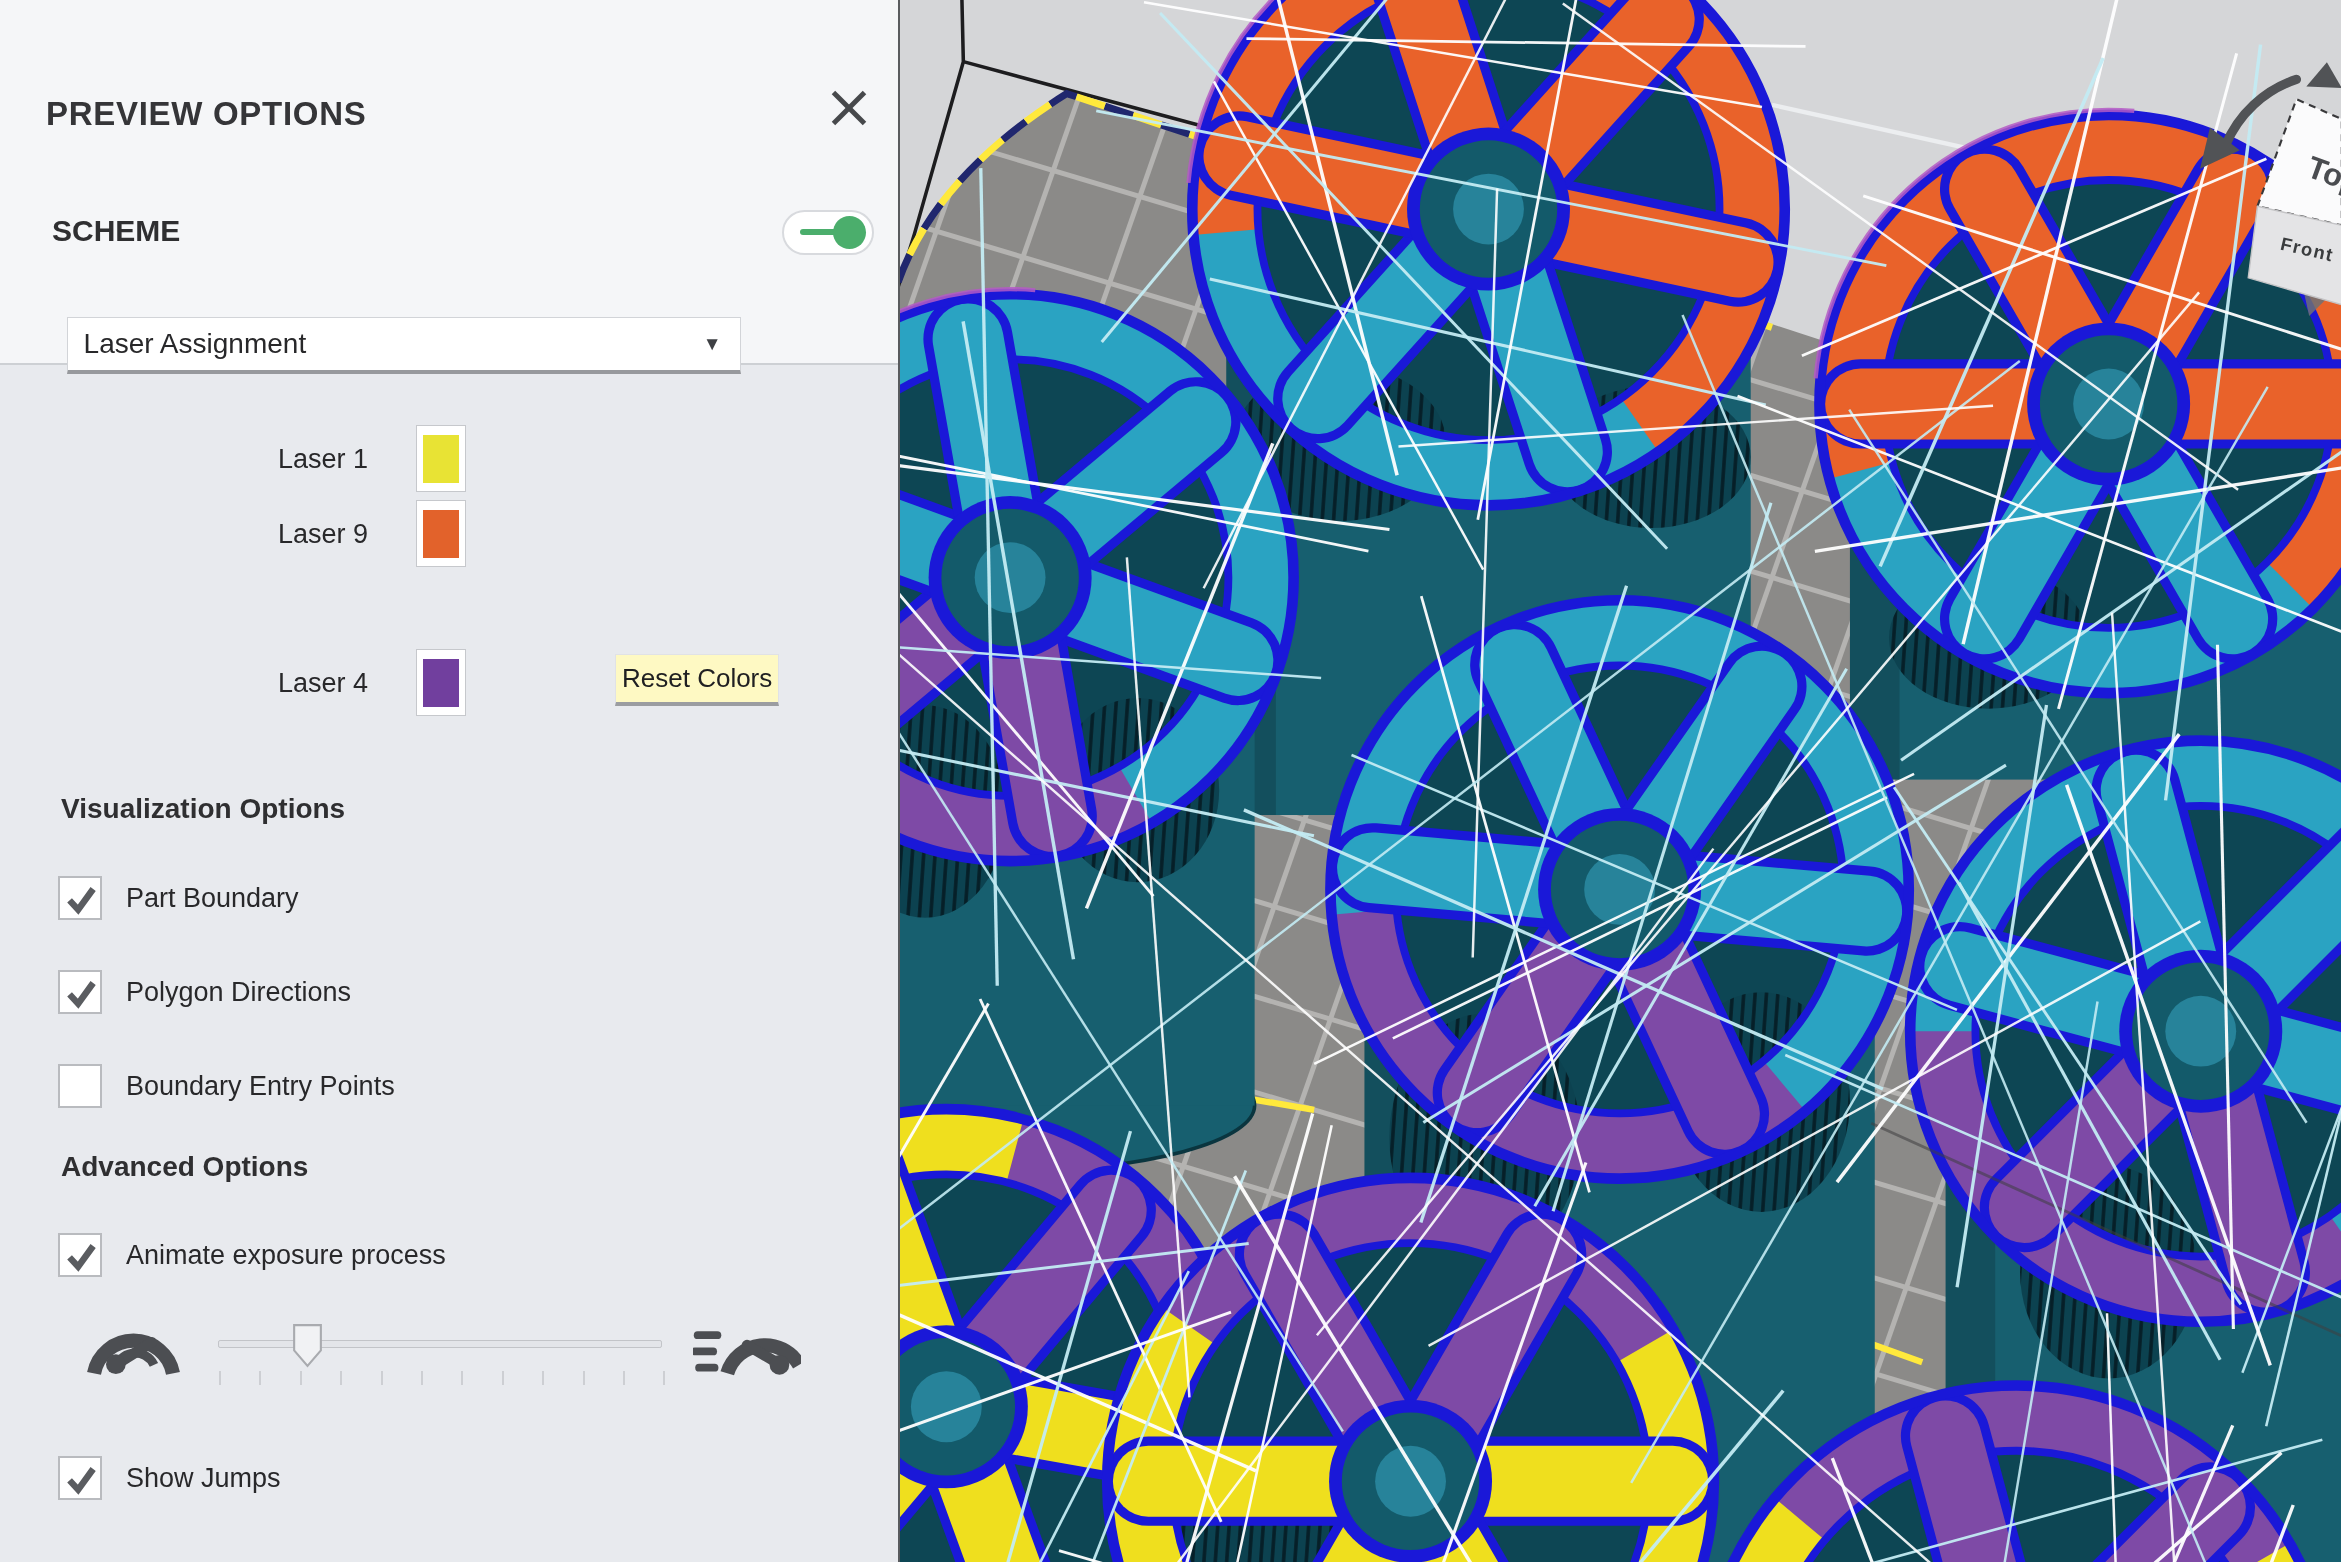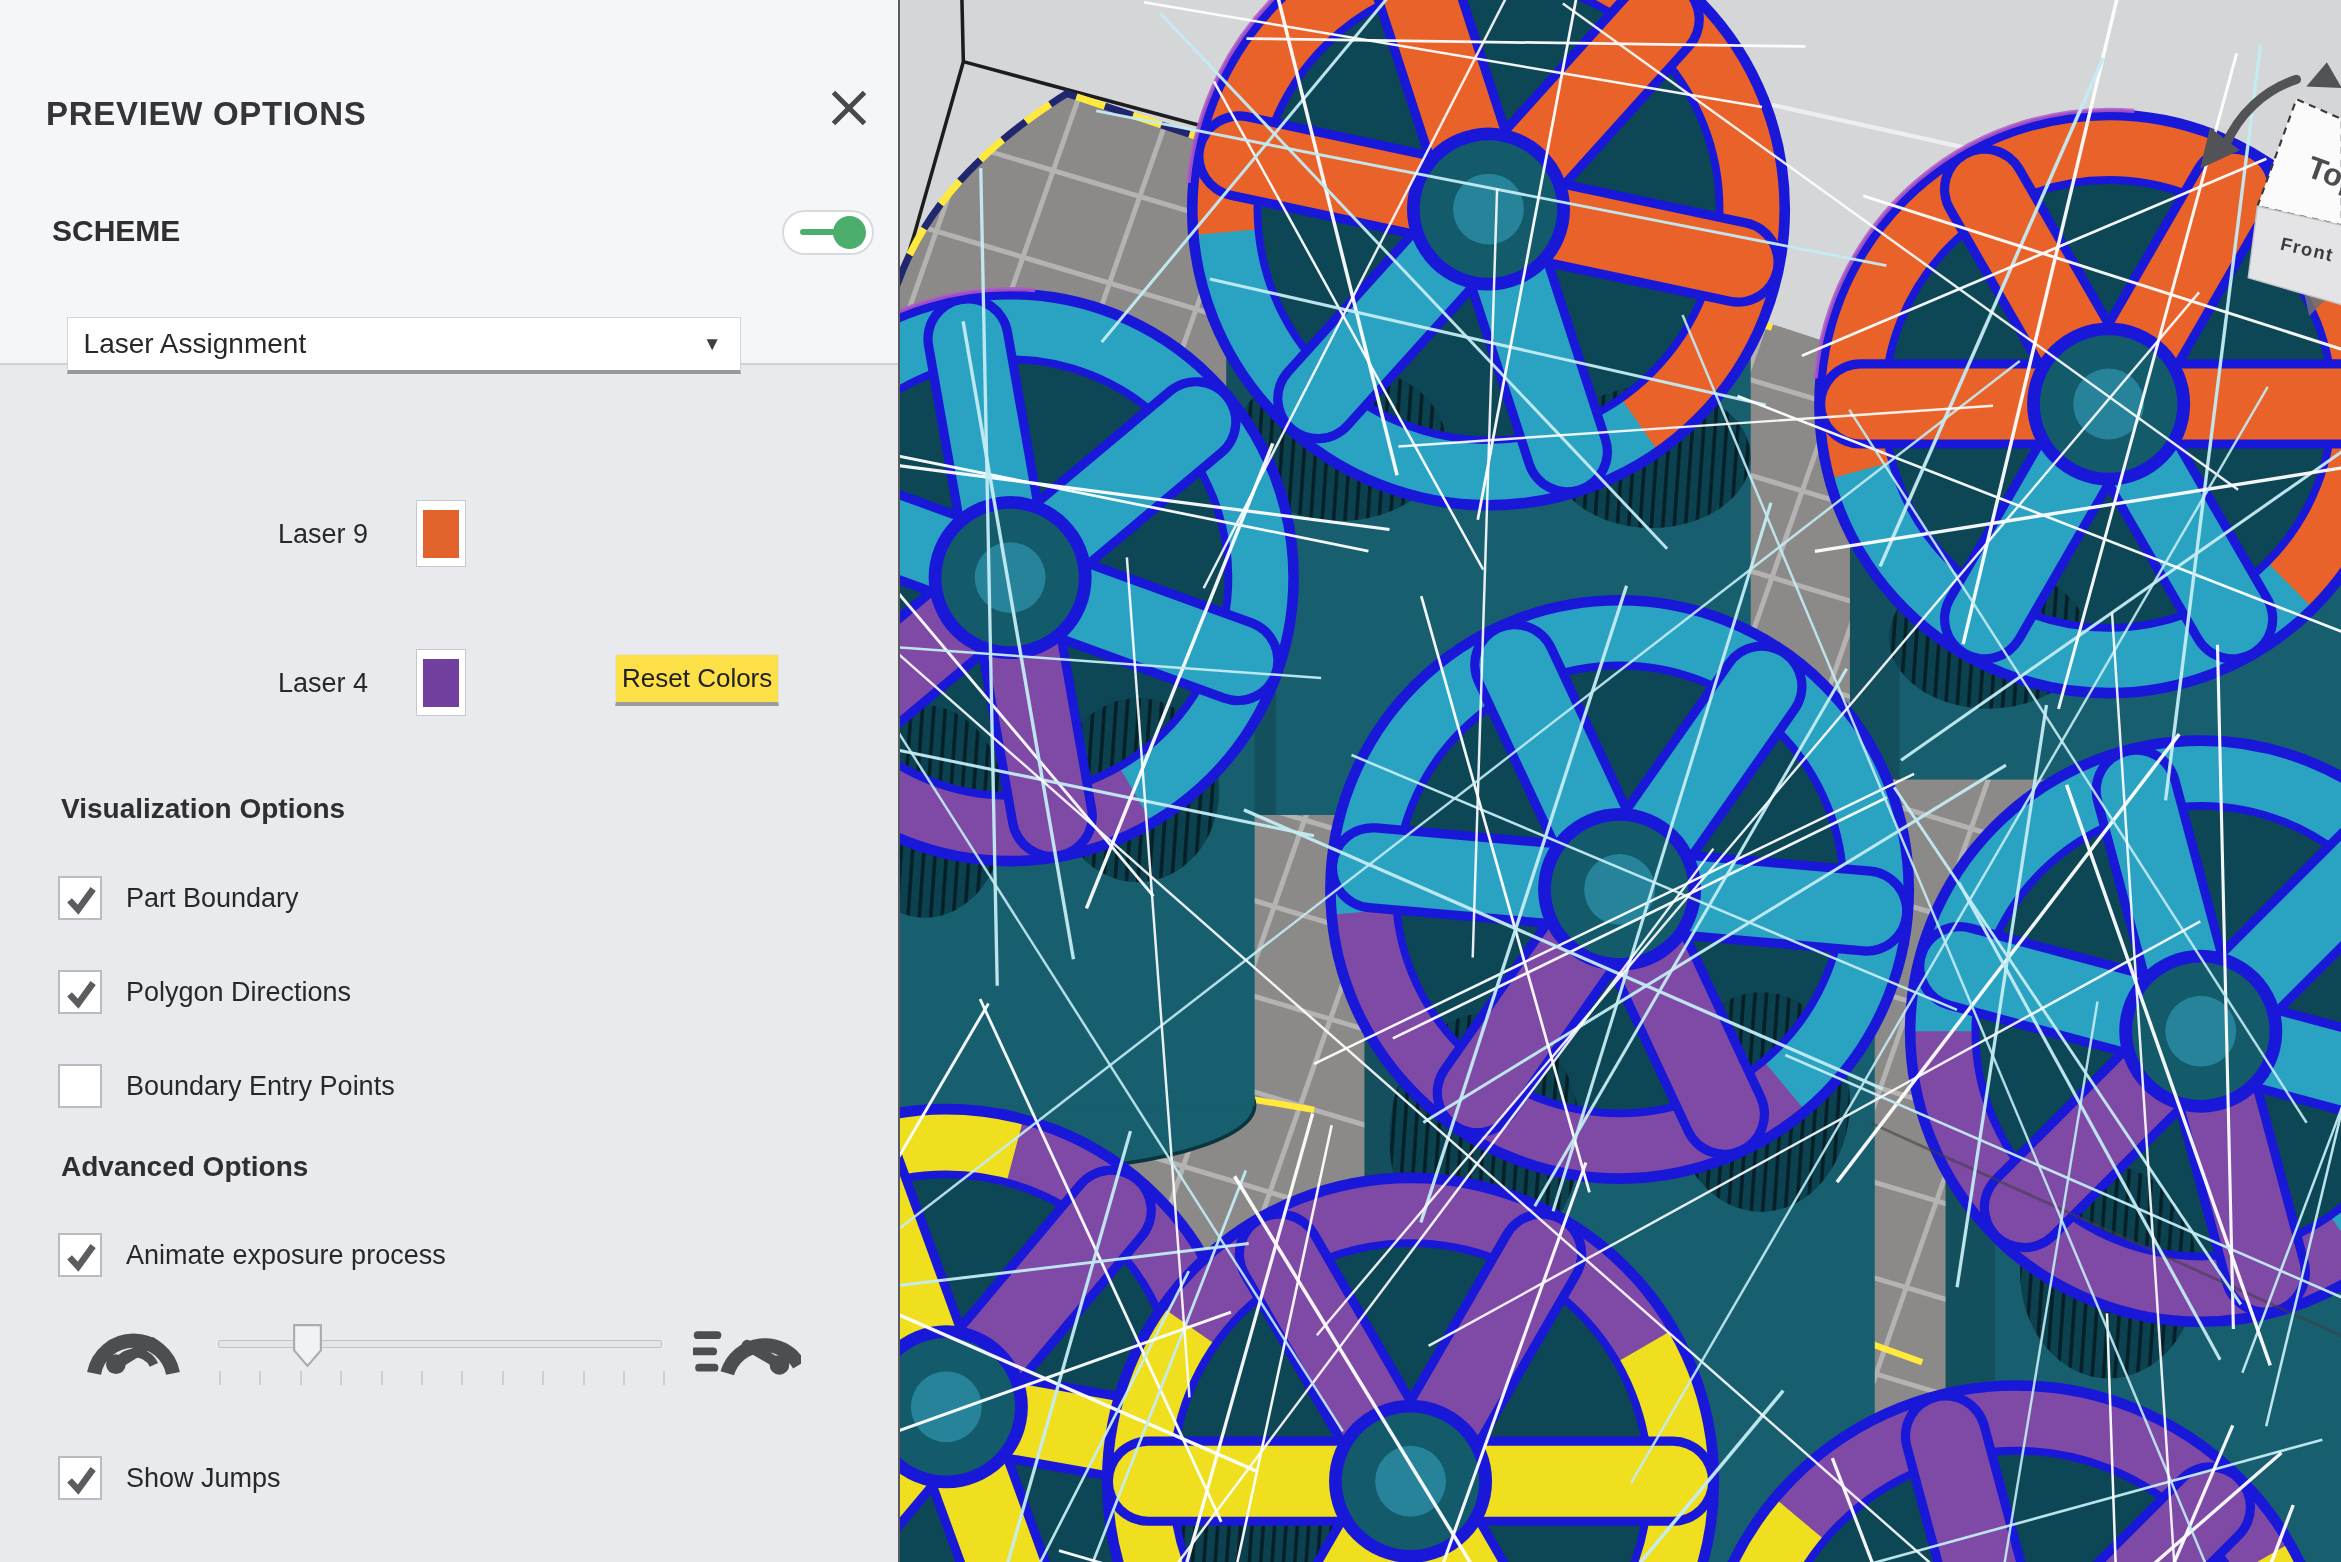--- a/index.html
+++ b/index.html
@@ -28,21 +28,21 @@
   .dropdown .val{position:absolute;left:15.6px;top:50%;transform:translateY(-50%);font-size:28px;color:#28282a;white-space:nowrap}
   .dropdown .caret{position:absolute;right:18.4px;top:50%;transform:translateY(-50%);font-size:19px;color:#3e4044}
 
   .laser-row{position:absolute;left:0;width:100%;height:67px}
   .laser-label{position:absolute;left:170px;width:198px;top:50%;transform:translateY(-50%);
                font-size:27px;color:#28282a;text-align:right;white-space:nowrap}
   .swatch{position:absolute;left:416px;top:0;width:50px;height:67px;background:#fff;
           border:1.4px solid #c6c8cc;box-sizing:border-box;cursor:pointer}
   .swatch-inner{position:absolute;left:5.7px;right:5.7px;top:8.5px;bottom:8.5px}
 
-  .reset-btn{position:absolute;left:615px;top:654px;width:164px;height:52px;background:#fde047;
+  .reset-btn{position:absolute;left:615px;top:654px;width:164px;height:52px;background:#fef9c3;
              border:1.4px solid #e0e2e6;border-bottom:4.3px solid #9b9da1;font-size:26px;color:#202022;
              font-family:"Liberation Sans",sans-serif;cursor:pointer;white-space:nowrap}
 
   .sec-head{position:absolute;left:53px;margin:8px;font-size:28px;font-weight:bold;color:#2f2f31;white-space:nowrap}
 
   .chk-row{position:absolute;left:58px;height:45px}
   .chk{position:absolute;left:0;top:0;width:44px;height:44px;background:#fff;border:2.1px solid #b9bbbf;
        box-sizing:border-box;cursor:pointer}
   .chk svg{display:none;position:absolute;left:1.4px;top:1.4px}
   .chk.on svg{display:block}
@@ -452,20 +452,26 @@
       <div class="line"></div>
       <div class="knob"></div>
     </div>
   </div>
 
   <div class="dropdown">
     <span class="val">Laser Assignment</span>
     <span class="caret">▼</span>
   </div>
 
+  <div class="laser-row" style="top:425px">
+    <span class="laser-label">Laser 1</span>
+    <div class="swatch">
+        <div class="swatch-inner" style="background: rgb(232, 227, 52);"></div>
+      </div>
+  </div>
   <div class="laser-row" style="top:500px">
     <span class="laser-label">Laser 9</span>
     <div class="swatch">
         <div class="swatch-inner" style="background: rgb(226, 98, 43);"></div>
       </div>
   </div>
   <div class="laser-row" style="top:649px">
     <span class="laser-label">Laser 4</span>
     <div class="swatch">
         <div class="swatch-inner" style="background: rgb(113, 63, 158);"></div>

